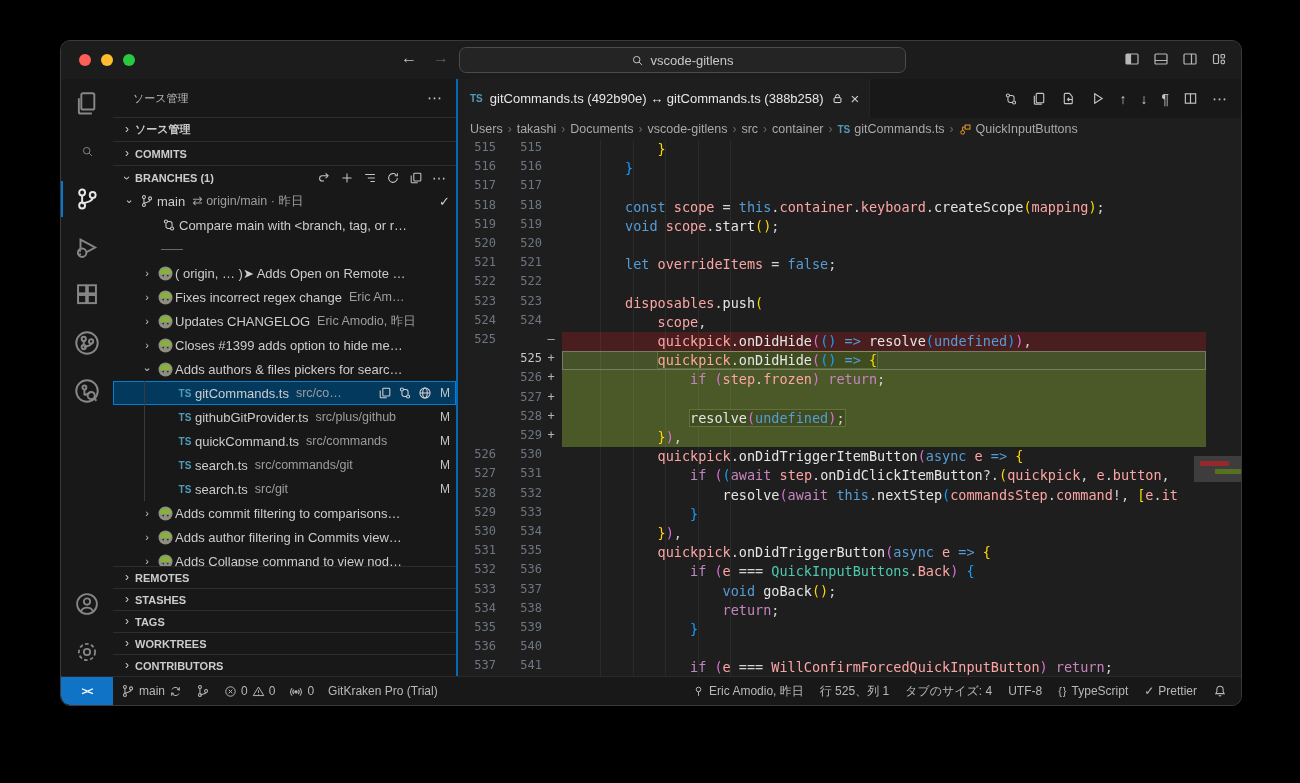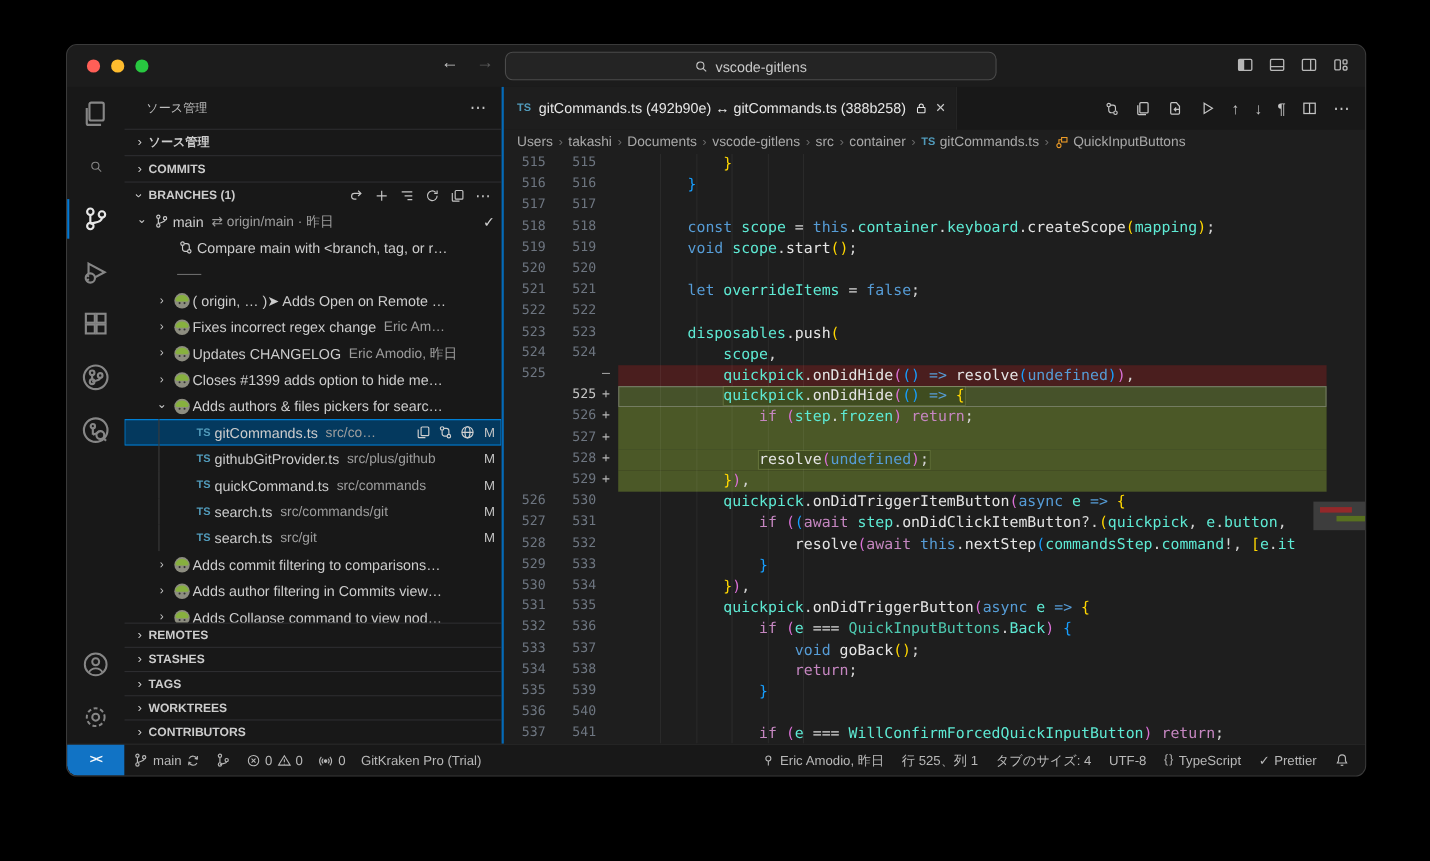--- a/index.html
+++ b/index.html
@@ -71,21 +71,21 @@
   .cl.add .bgl{background:#4b5827;}
   .cl.cur .bgl{background:#46522a;box-shadow:inset 0 0 0 1px rgba(210,210,210,.33);}
   .ln{flex:none;width:40px;text-align:right;font-size:12px;color:#6e7681;z-index:2;}
   .ln.nn{width:46px;}
   .cl.cur .ln{color:#c6c6c6;}
   .sg{flex:none;width:18px;text-align:center;font-size:12px;color:#b5b5b5;z-index:2;}
   .ct{position:relative;z-index:2;white-space:pre;font-size:13.5px;line-height:19.21px;}
   .blame{position:absolute;left:510px;top:0;height:19.21px;line-height:19.21px;z-index:2;
     font-size:12.5px;color:rgba(210,215,190,.5);white-space:nowrap;width:242px;overflow:hidden;}
   .hl-ins{background:#3f4c20;box-shadow:0 0 0 1px rgba(170,190,110,.25);}
-  .tk-pl{color:#d4d4d4}.tk-kw{color:#569cd6}.tk-ct{color:#c586c0}.tk-vr{color:#5eead4}
+  .tk-pl{color:#d4d4d4}.tk-kw{color:#569cd6}.tk-ct{color:#c586c0}.tk-vr{color:#fca5a5}
   .tk-fn{color:#e5e5e5}.tk-cl{color:#4ec9b0}.tk-b1{color:#ffd700}.tk-b2{color:#da70d6}.tk-b3{color:#179fff}
   #ov-slider{position:absolute;right:0;top:316px;width:47px;height:26px;background:rgba(120,120,120,.35);z-index:3;}
   #ov-red{position:absolute;right:12px;top:321px;width:29px;height:5px;background:#94282a;z-index:4;}
   #ov-green{position:absolute;right:0;top:329px;width:26px;height:5px;background:#587020;z-index:4;}
   
   #statusbar{height:29px;flex:none;background:#181818;border-top:1px solid #2a2a2a;display:flex;
     align-items:center;font-size:12px;color:#b8b8b8;}
   #remote-btn{width:52px;height:100%;background:#1173c5;color:#fff;display:flex;align-items:center;
     justify-content:center;flex:none;border-bottom-left-radius:9px;font-weight:bold;font-size:11px;letter-spacing:-1px;}
   .sb-item{display:flex;align-items:center;gap:4px;padding:0 6px;height:100%;}

